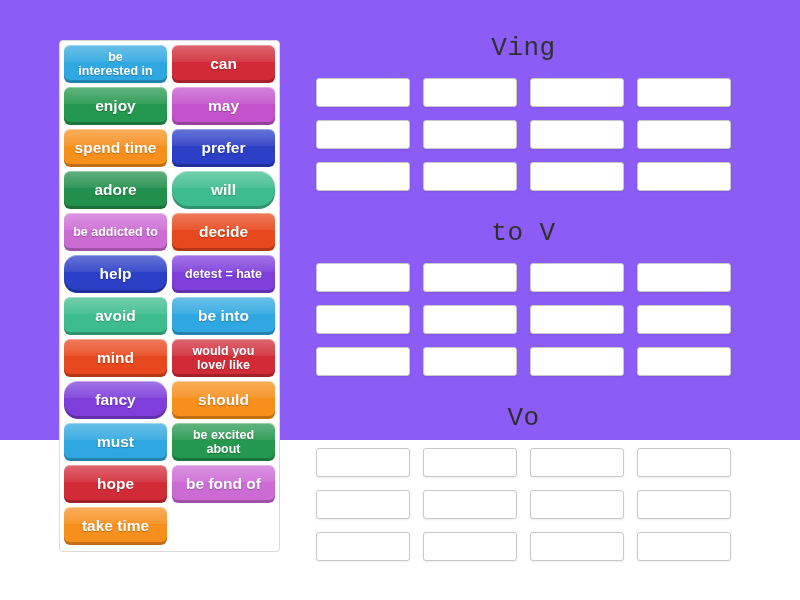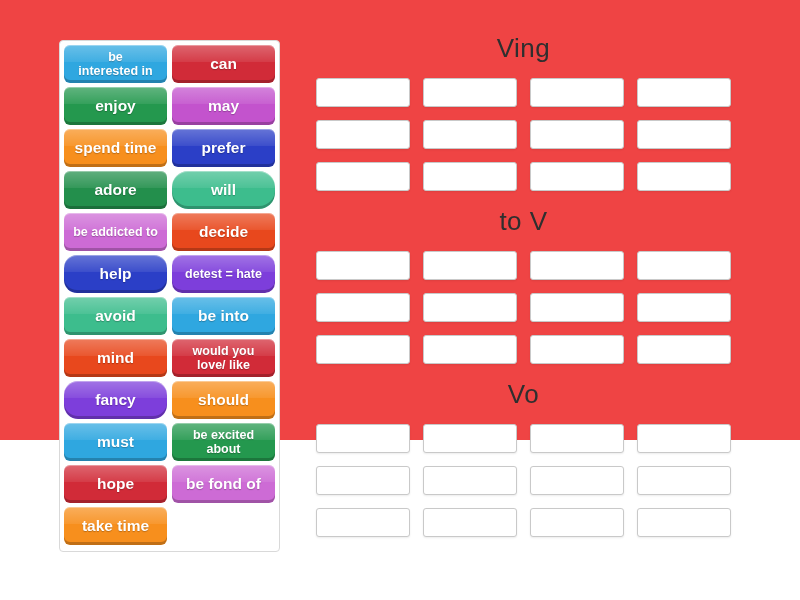--- a/index.html
+++ b/index.html
@@ -8,21 +8,21 @@
     width: 800px;
     height: 600px;
     background: #ffffff;
     font-family: "Liberation Sans", sans-serif;
     overflow: hidden;
   }
   #stage {
     position: relative;
     width: 800px;
     height: 440px;
-    background: #ef4444;
+    background: #8b5cf6;
   }
 
   
   .word-bank {
     position: absolute;
     left: 59px;
     top: 40px;
     width: 221px;
     height: 512px;
     box-sizing: border-box;
@@ -58,21 +58,21 @@
   }
   .tile.small { font-size: 12.5px; }
 
   
   .groups {
     position: absolute;
     left: 316px;
     top: 30px;
     width: 415px;
   }
-  .group-section { margin-bottom: 12px; }
+  .group-section { margin-bottom: 24px; font-family: Liberation Mono, monospace; }
   .group-title {
     text-align: center;
     font-size: 26px;
     line-height: 36px;
     color: #2f2f2f;
     margin-bottom: 12px;
     letter-spacing: 0.5px;
   }
   .slot-grid {
     display: grid;
@@ -100,21 +100,21 @@
       <div class="tile" style="background-color: rgb(209, 43, 56);">can</div>
       <div class="tile" style="background-color: rgb(36, 152, 78);">enjoy</div>
       <div class="tile" style="background-color: rgb(195, 83, 205);">may</div>
       <div class="tile" style="background-color: rgb(247, 143, 29);">spend time</div>
       <div class="tile" style="background-color: rgb(43, 63, 199);">prefer</div>
       <div class="tile" style="background-color: rgb(35, 143, 76);">adore</div>
       <div class="tile" style="background-color: rgb(61, 189, 141); border-radius: 16px;">will</div>
       <div class="tile small" style="background-color: rgb(205, 107, 213);">be addicted to</div>
       <div class="tile" style="background-color: rgb(232, 72, 29);">decide</div>
       <div class="tile" style="background-color: rgb(43, 63, 199); border-radius: 13px;">help</div>
-      <div class="tile small" style="background-color: rgb(125, 62, 219); border-radius: 10px;">detest = hate</div>
+      <div class="tile small" style="background-color: rgb(125, 62, 219);">detest = hate</div>
       <div class="tile" style="background-color: rgb(61, 189, 141);">avoid</div>
       <div class="tile" style="background-color: rgb(47, 167, 224);">be into</div>
       <div class="tile" style="background-color: rgb(232, 72, 29);">mind</div>
       <div class="tile small" style="background-color: rgb(209, 43, 56);">would you
 love/ like</div>
       <div class="tile" style="background-color: rgb(125, 62, 219); border-radius: 14px;">fancy</div>
       <div class="tile" style="background-color: rgb(247, 143, 29);">should</div>
       <div class="tile" style="background-color: rgb(47, 167, 224);">must</div>
       <div class="tile small" style="background-color: rgb(36, 152, 78);">be excited
 about</div>

